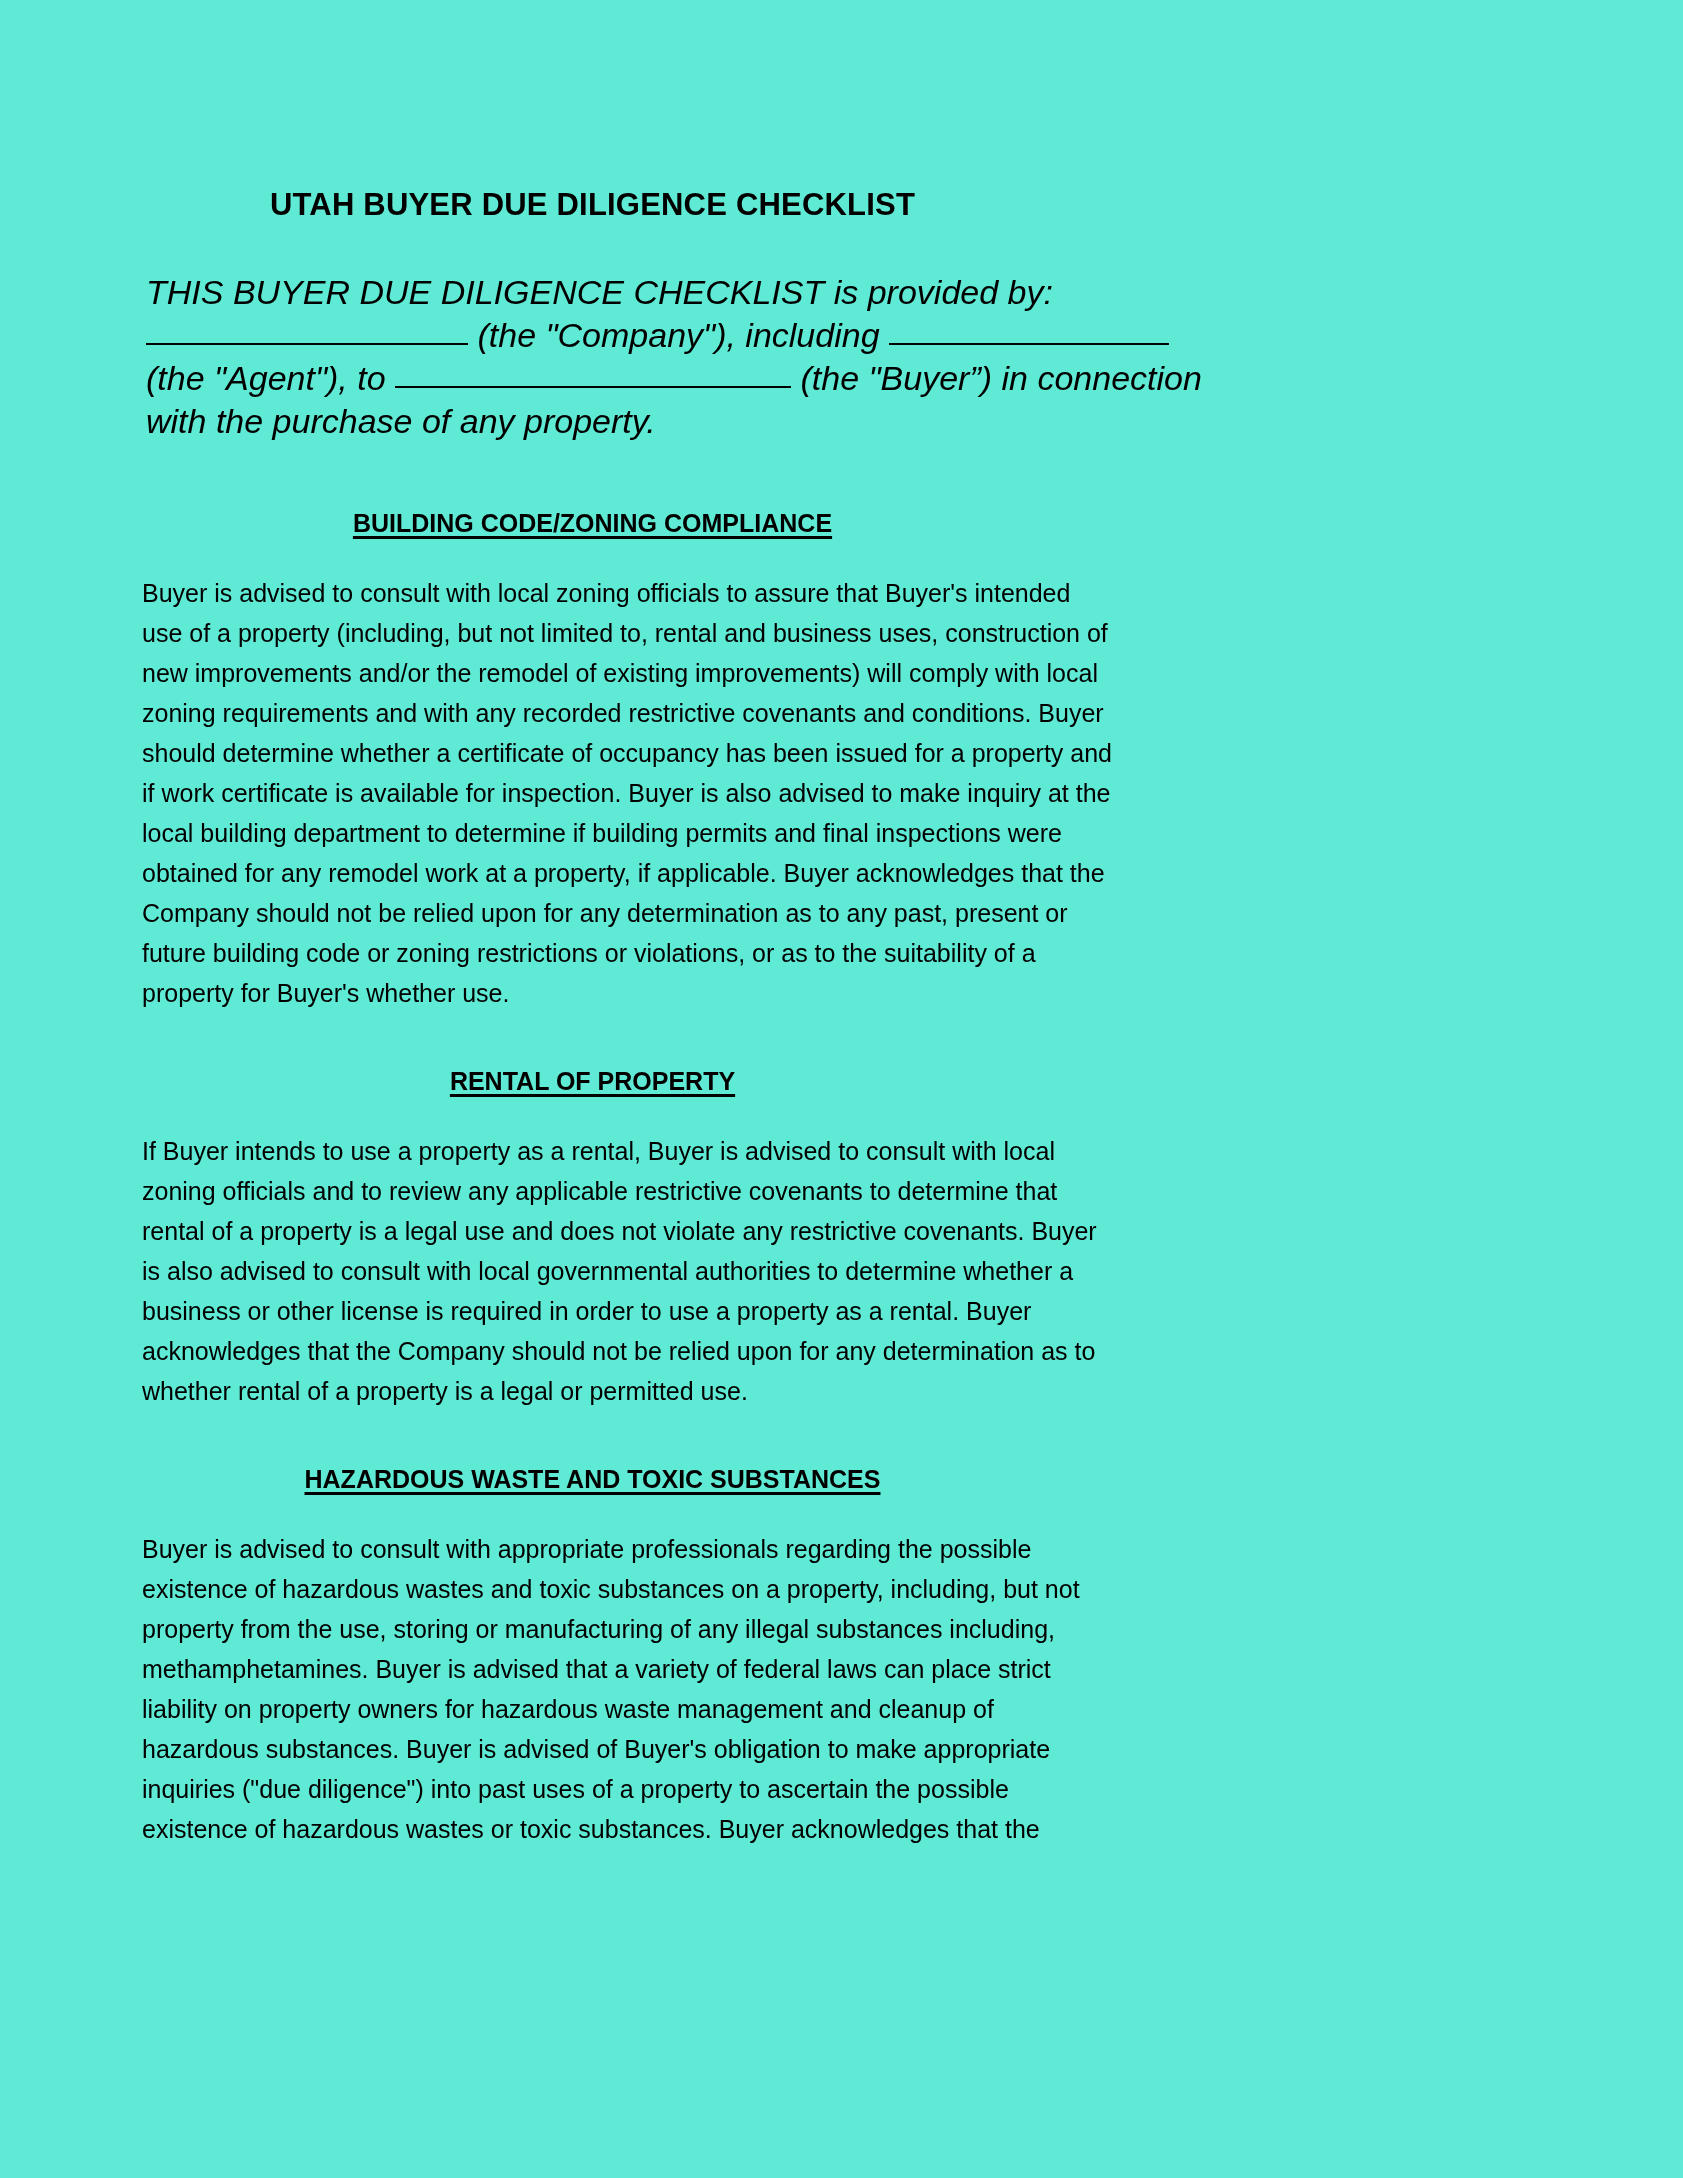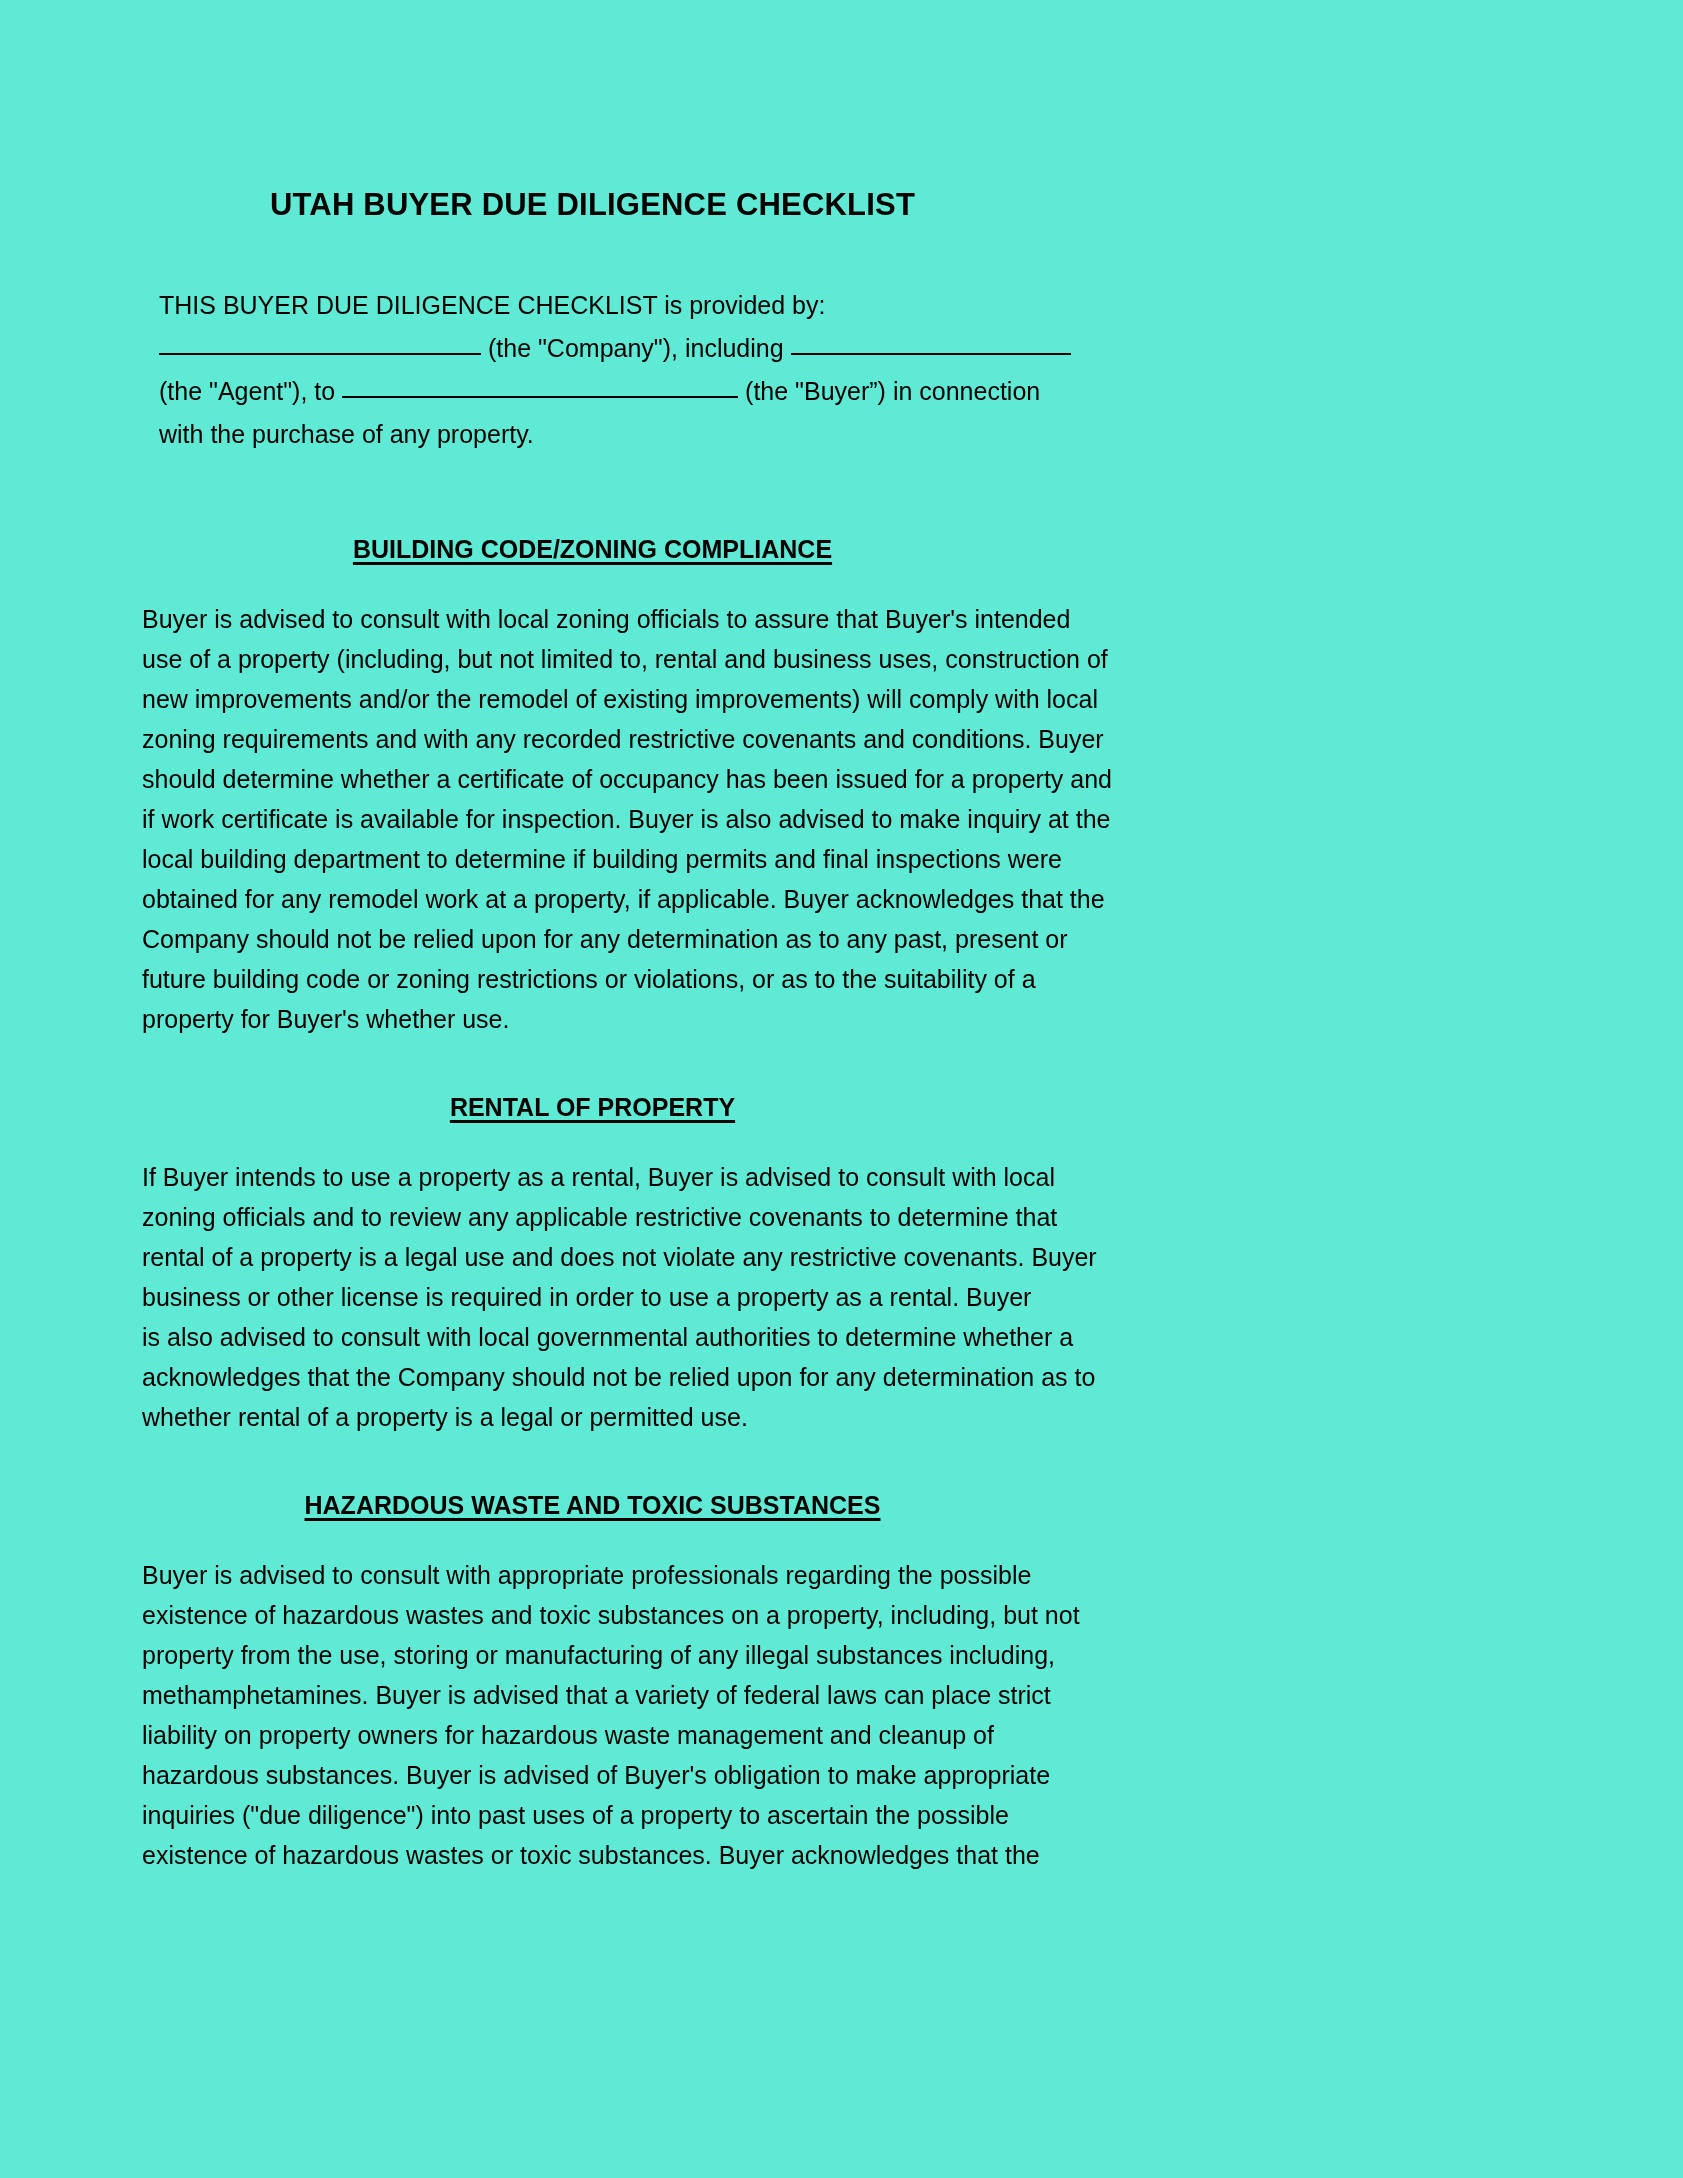--- a/index.html
+++ b/index.html
@@ -37,24 +37,25 @@
     text-align: center;
     letter-spacing: 0.2px;
     margin: 0;
     padding-top: 186px;
     line-height: 1.2;
     white-space: nowrap;
   }
 
   
   .intro {
-    margin: 17px;
+    margin: 4px;
     padding-top: 44px;
-    font-size: 25px;
+    font-size: 34px;
     line-height: 43px;
+    font-style: italic;
   }
   .intro-line {
     white-space: nowrap;
   }
   .blank {
     display: inline-block;
     border-bottom: 2.5px solid #000;
     vertical-align: 2px;
     height: 22px;
   }
@@ -129,22 +130,22 @@
       <span class="ln">Company should not be relied upon for any determination as to any past, present or</span>
       <span class="ln">future building code or zoning restrictions or violations, or as to the suitability of a</span>
       <span class="ln">property for Buyer's whether use.</span>
     </p>
 
     <h2 class="section-heading sh-2">RENTAL OF PROPERTY</h2>
     <p class="body-par">
       <span class="ln">If Buyer intends to use a property as a rental, Buyer is advised to consult with local</span>
       <span class="ln">zoning officials and to review any applicable restrictive covenants to determine that</span>
       <span class="ln">rental of a property is a legal use and does not violate any restrictive covenants. Buyer</span>
+      <span class="ln">is also advised to consult with local governmental authorities to determine whether a</span>
       <span class="ln">business or other license is required in order to use a property as a rental. Buyer</span>
-      <span class="ln">is also advised to consult with local governmental authorities to determine whether a</span>
       <span class="ln">acknowledges that the Company should not be relied upon for any determination as to</span>
       <span class="ln">whether rental of a property is a legal or permitted use.</span>
     </p>
 
     <h2 class="section-heading sh-3">HAZARDOUS WASTE AND TOXIC SUBSTANCES</h2>
     <p class="body-par">
       <span class="ln">Buyer is advised to consult with appropriate professionals regarding the possible</span>
       <span class="ln">existence of hazardous wastes and toxic substances on a property, including, but not</span>
       <span class="ln">property from the use, storing or manufacturing of any illegal substances including,</span>
       <span class="ln">methamphetamines. Buyer is advised that a variety of federal laws can place strict</span>

